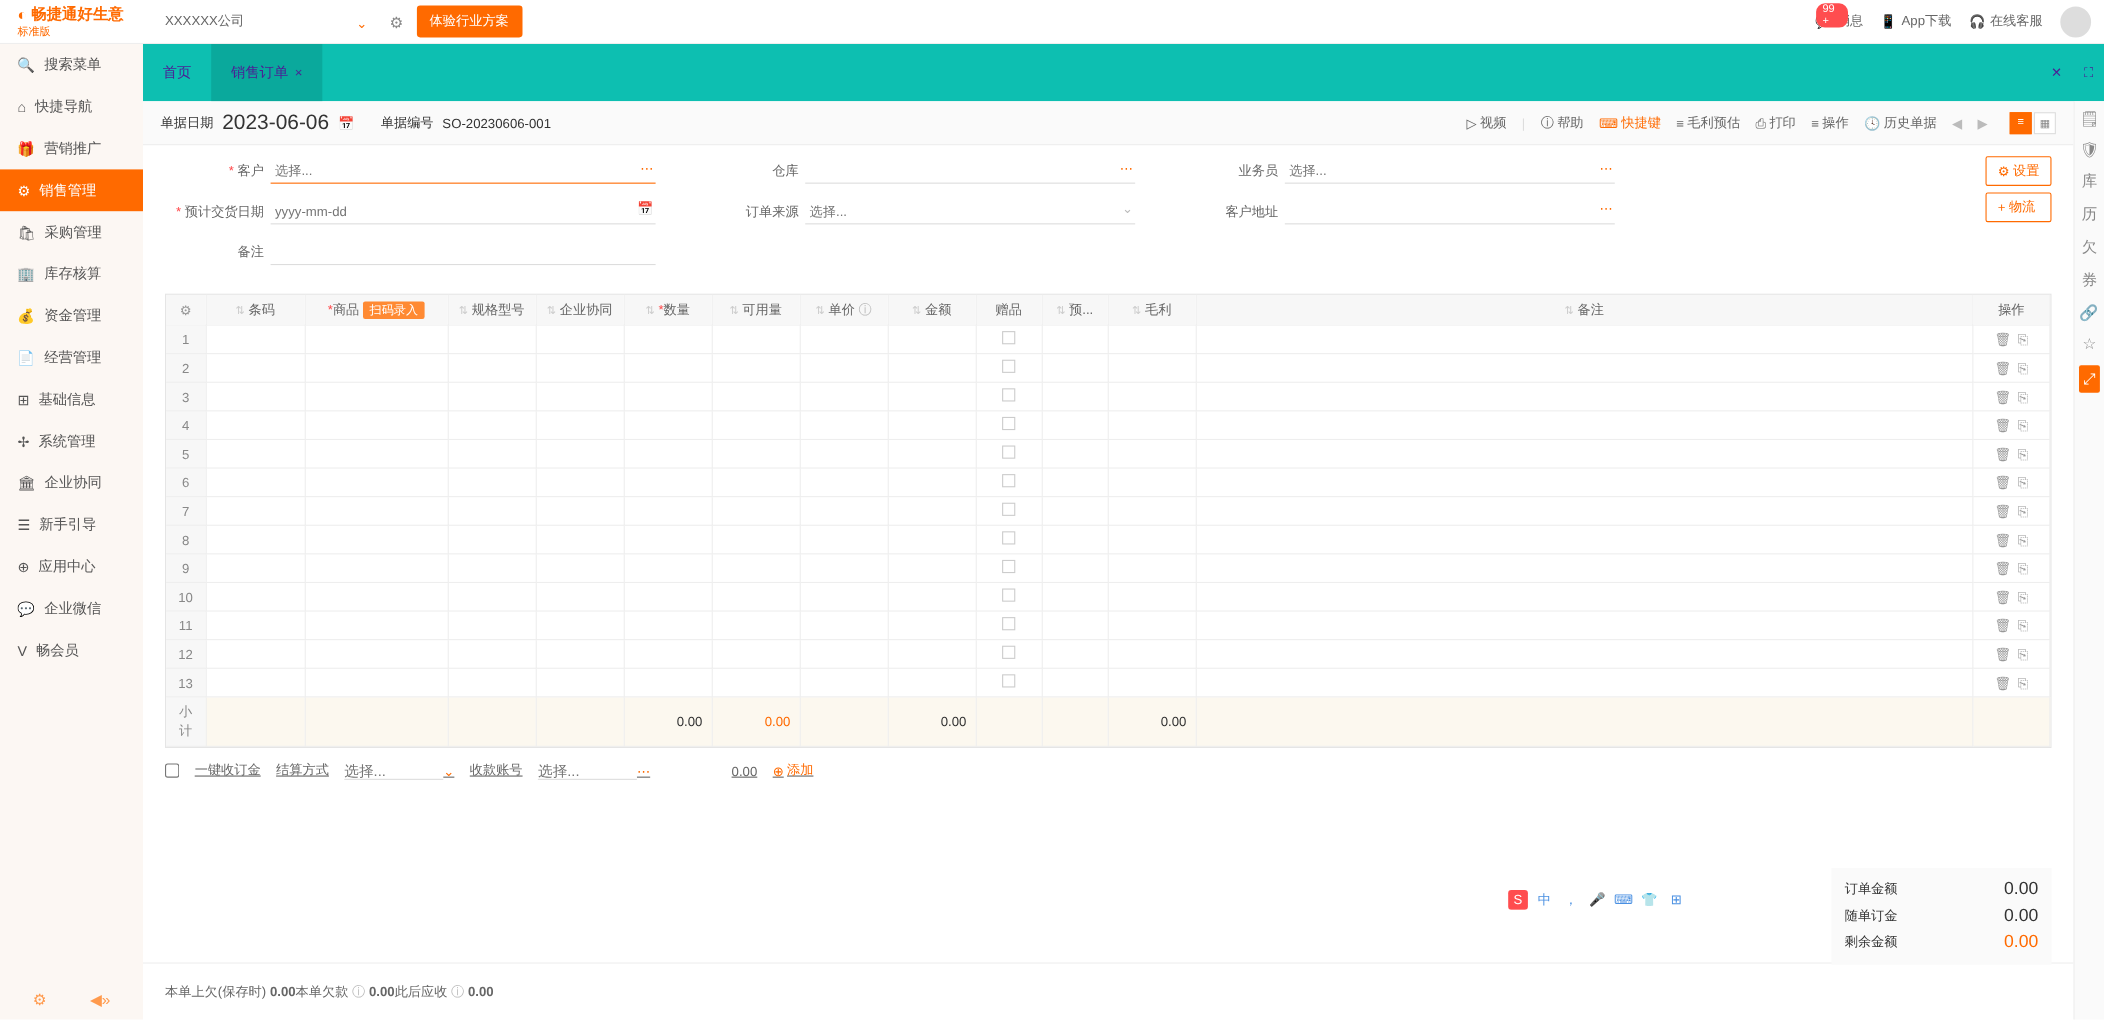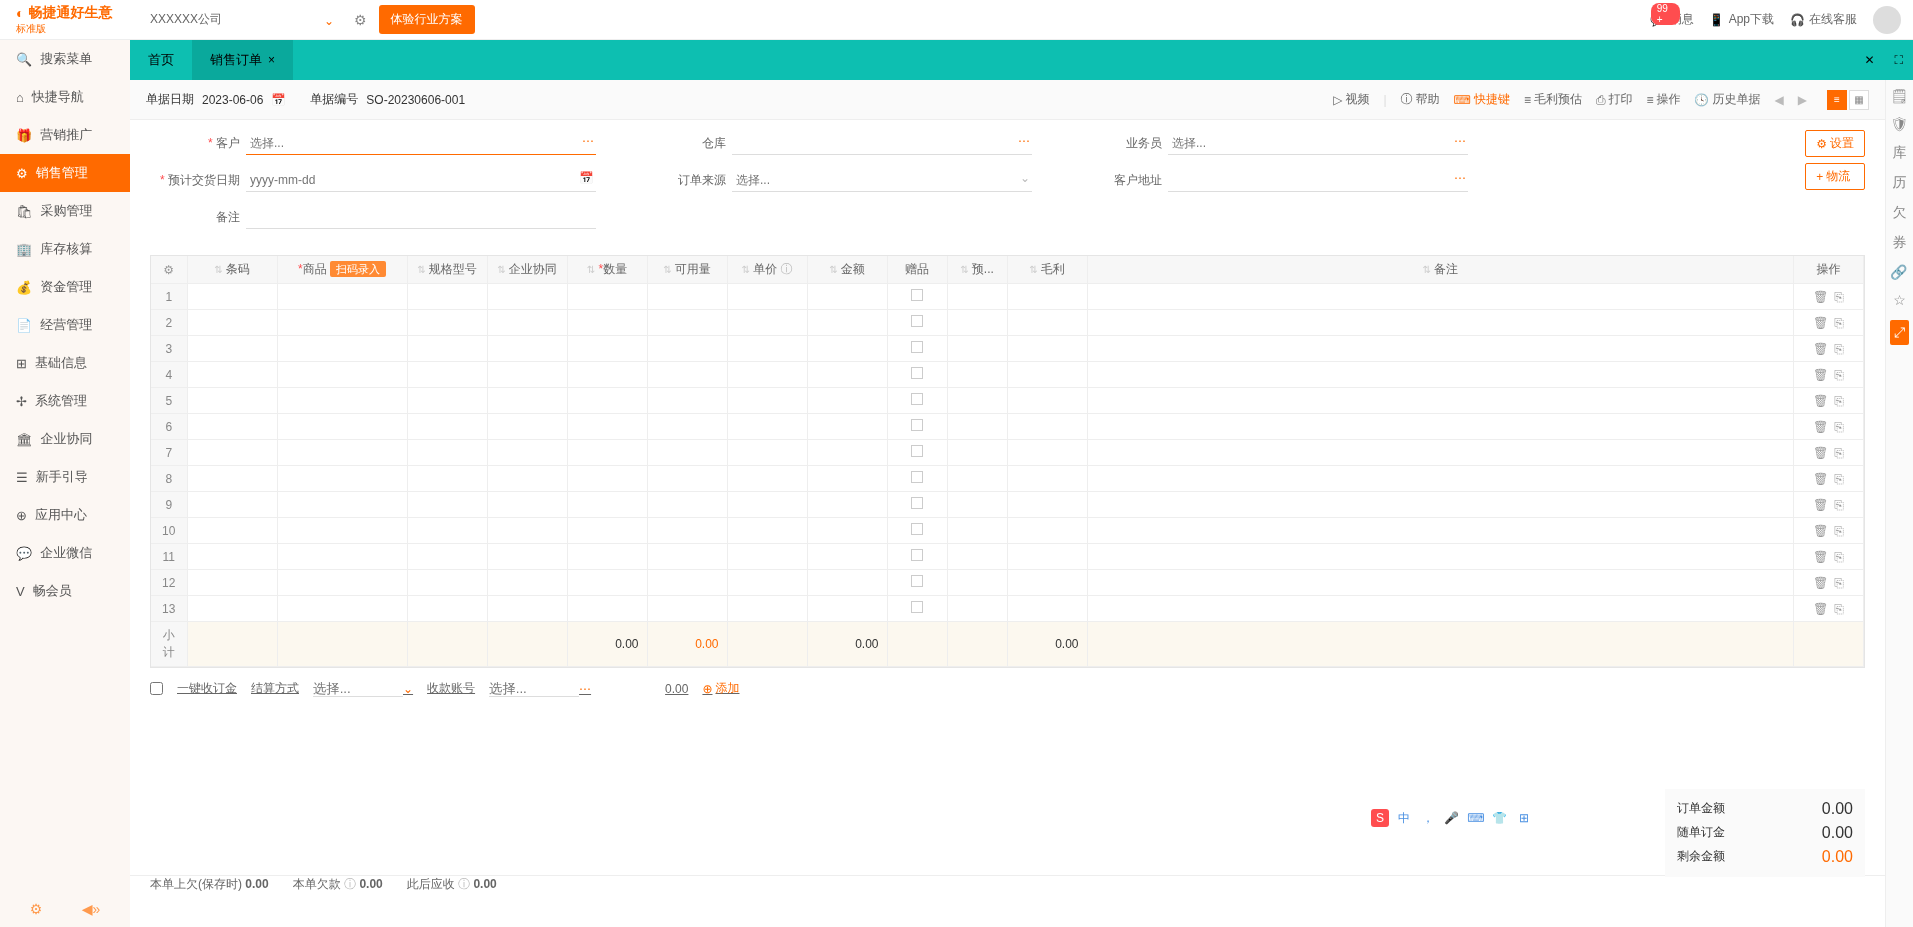--- a/index.html
+++ b/index.html
@@ -16,21 +16,21 @@
 .topbar-item { display: flex; align-items: center; gap: 4px; color: #666; cursor: pointer; position: relative; }
 .badge { position: absolute; top: -8px; right: 14px; background: #ff4d4f; color: #fff; font-size: 10px; padding: 0 6px; border-radius: 8px; }
 .avatar { width: 28px; height: 28px; border-radius: 50%; background: #ddd; }
 .body { flex: 1; display: flex; min-height: 0; }
 .sidebar { width: 130px; background: #fcf7f3; display: flex; flex-direction: column; }
 .sidebar-item { display: flex; align-items: center; gap: 8px; padding: 10px 16px; color: #555; cursor: pointer; font-size: 13px; }
 .sidebar-item.active { background: #ff6a00; color: #fff; }
 .sidebar-footer { margin-top: auto; display: flex; justify-content: space-around; padding: 10px; }
 .sidebar-footer span { color: #ff9a4d; cursor: pointer; font-size:14px;}
 .main { flex: 1; display: flex; flex-direction: column; min-width: 0; }
-.tabs { height: 40px; background: #0dbfb1; display: flex; align-items: stretch; color: #000000; }
+.tabs { height: 52px; background: #0dbfb1; display: flex; align-items: stretch; color: #4c1d95; }
 .tab { padding: 0 18px; display: flex; align-items: center; gap: 6px; cursor: pointer; font-size:13px;}
 .tab.active { background: #0aa99c; }
 .tab-close { font-size: 12px; cursor: pointer; }
 .tabs-right { margin-left: auto; display: flex; align-items: center; }
 .tabs-right span { padding: 0 10px; cursor: pointer; }
 .toolbar { height: 40px; background: #fafafa; border-bottom: 1px solid #eee; display: flex; align-items: center; padding: 0 16px; gap: 16px; font-size: 12px; text-align: center; }
 .toolbar-left { display: flex; align-items: center; gap: 8px; }
 .toolbar-right { margin-left: auto; display: flex; align-items: center; gap: 14px; color: #666; }
 .toolbar-link { cursor: pointer; display:flex; align-items:center; gap:3px;}
 .toolbar-link.orange { color: #ff6a00; }
@@ -62,21 +62,21 @@
 .subtotal-row .subval { text-align:right; padding-right:8px; color:#333;}
 .subtotal-row .subval.orange { color:#ff6a00; }
 .op-icons { color:#999; cursor:pointer; display:flex; justify-content:center; gap:6px;}
 .below-table { display:flex; align-items:center; gap:14px; padding:12px 20px; font-size:12px; color:#666;text-decoration:underline;}
 .below-table .sel { border:none; border-bottom:1px solid #ddd; width:90px; color:#999;}
 .add-link { color:#ff6a00; cursor:pointer; display:flex; align-items:center; gap:3px;}
 .summary { position:absolute; right:20px; bottom:50px; width:200px; background:#fafafa; padding:8px 12px; font-size:12px;}
 .summary-row { display:flex; justify-content:space-between; padding:3px 0;}
 .summary-row .val { font-size:16px; color:#333;}
 .summary-row .val.orange { color:#ff6a00;}
-.footer { height:52px; border-top:1px solid #eee; display:flex; align-items:flex-start; padding:0 20px; gap:24px; font-size:12px; color:#666;}
+.footer { height:52px; border-top:1px solid #eee; display:flex; align-items:center; padding:0 20px; font-size:12px; color:#666;}
 .footer-right { margin-left:auto; display:flex; align-items:center; gap:12px;}
 .btn { padding:8px 20px; border:1px solid #ddd; background:#fff; cursor:pointer; border-radius:2px; font-size:13px;}
 .btn.orange-outline { border-color:#ff6a00; color:#ff6a00;}
 .btn.orange-fill { background:#ff6a00; color:#fff; border-color:#ff6a00;}
 .right-rail { width:28px; background:#fafafa; border-left:1px solid #eee; display:flex; flex-direction:column; align-items:center; padding-top:8px; gap:12px;}
 .right-rail span { color:#888; cursor:pointer; font-size:14px;}
 .right-rail span.active { background:#ff6a00; color:#fff; padding:4px; border-radius:2px;}
 .content-wrap { flex:1; display:flex; min-height:0;}
 .main-scroll { flex:1; position:relative; display:flex; flex-direction:column; overflow:hidden;}
 .ime-bar { position:fixed; right:380px; bottom:100px; display:flex; gap:6px; align-items:center; font-size:12px;}
@@ -203,21 +203,21 @@
           <span>⛶</span>
         </div>
       </div>
 
       <div class="content-wrap">
         <div class="main-scroll">
 
           <div class="toolbar">
             <div class="toolbar-left">
               <span>单据日期</span>
-              <span style="font-size:12px;color:#333;">2023-06-06</span>
+              <span style="font-size:19px;color:#333;">2023-06-06</span>
               <span style="color:#ff6a00;">📅</span>
               <span style="margin-left:16px;">单据编号</span>
               <span style="color:#333;">SO-20230606-001</span>
             </div>
             <div class="toolbar-right">
               <span class="toolbar-link">
                   <span>▷</span>
                   <span>视频</span>
                 </span>
               <span style="color:#ddd;">|</span>

